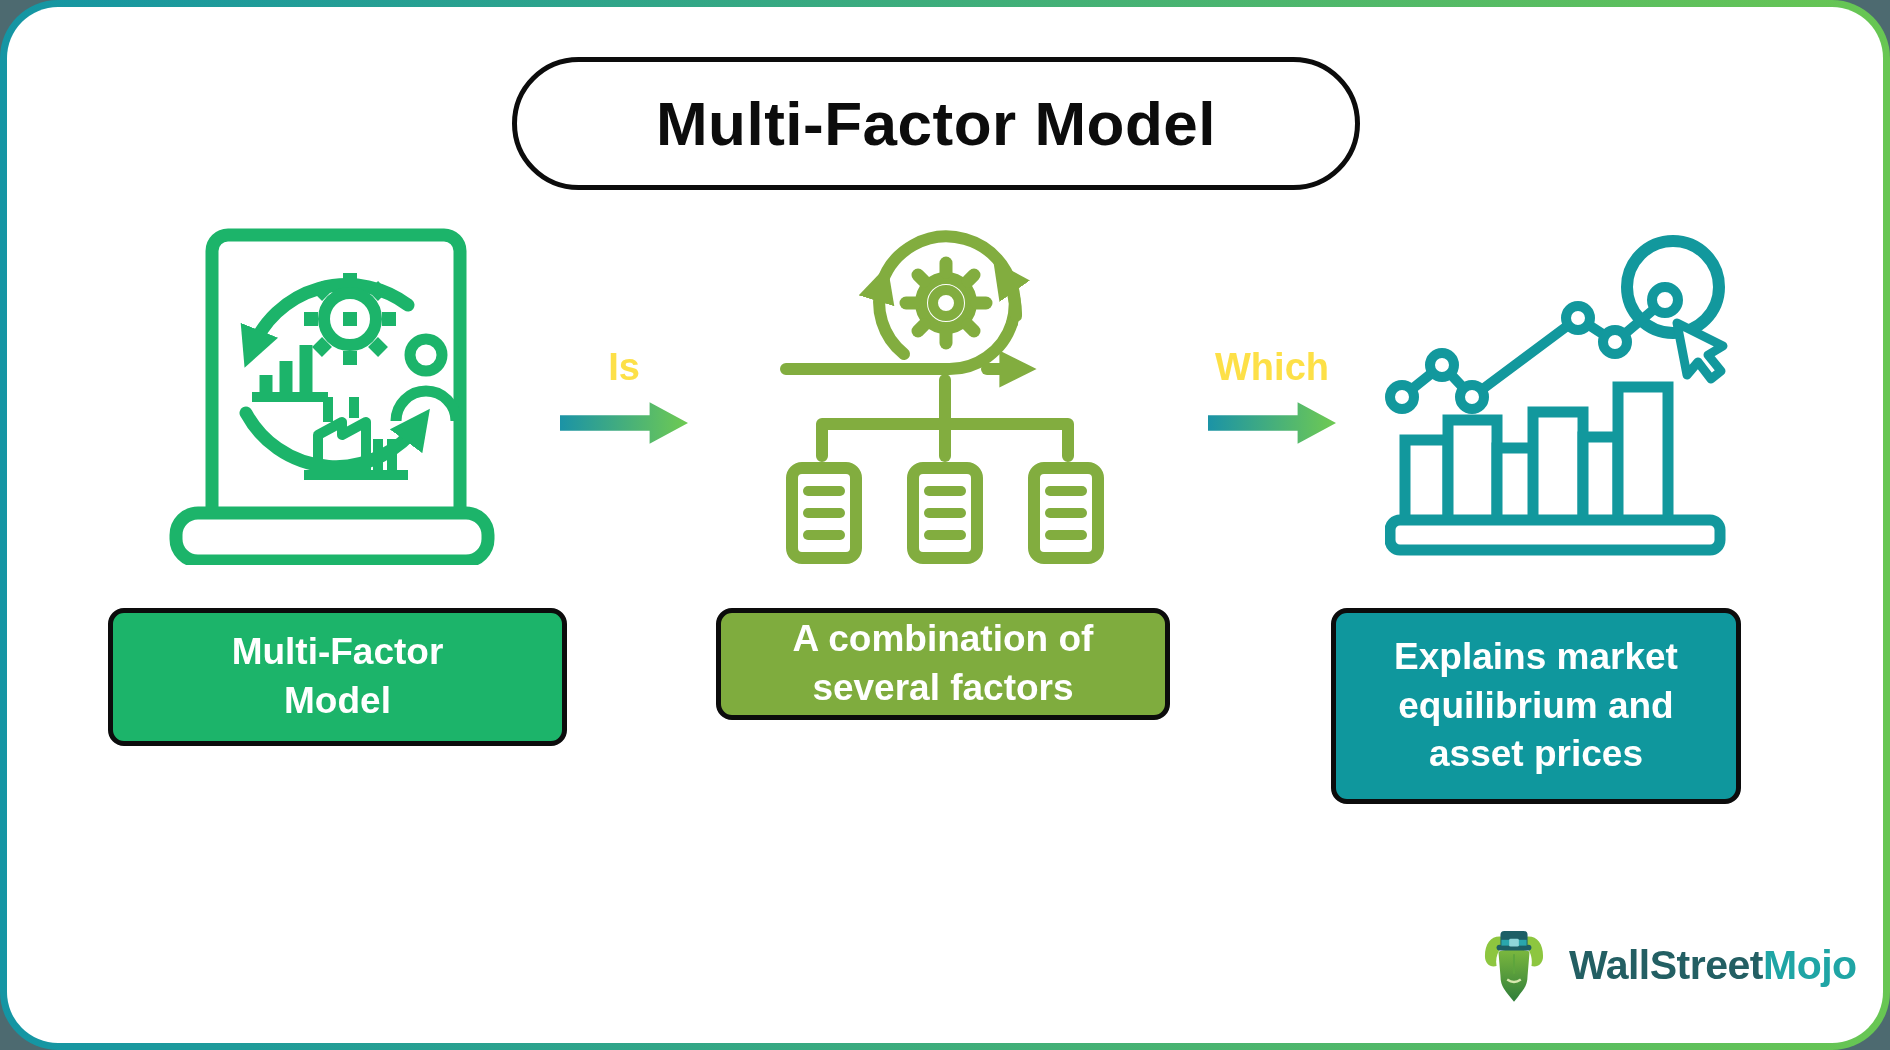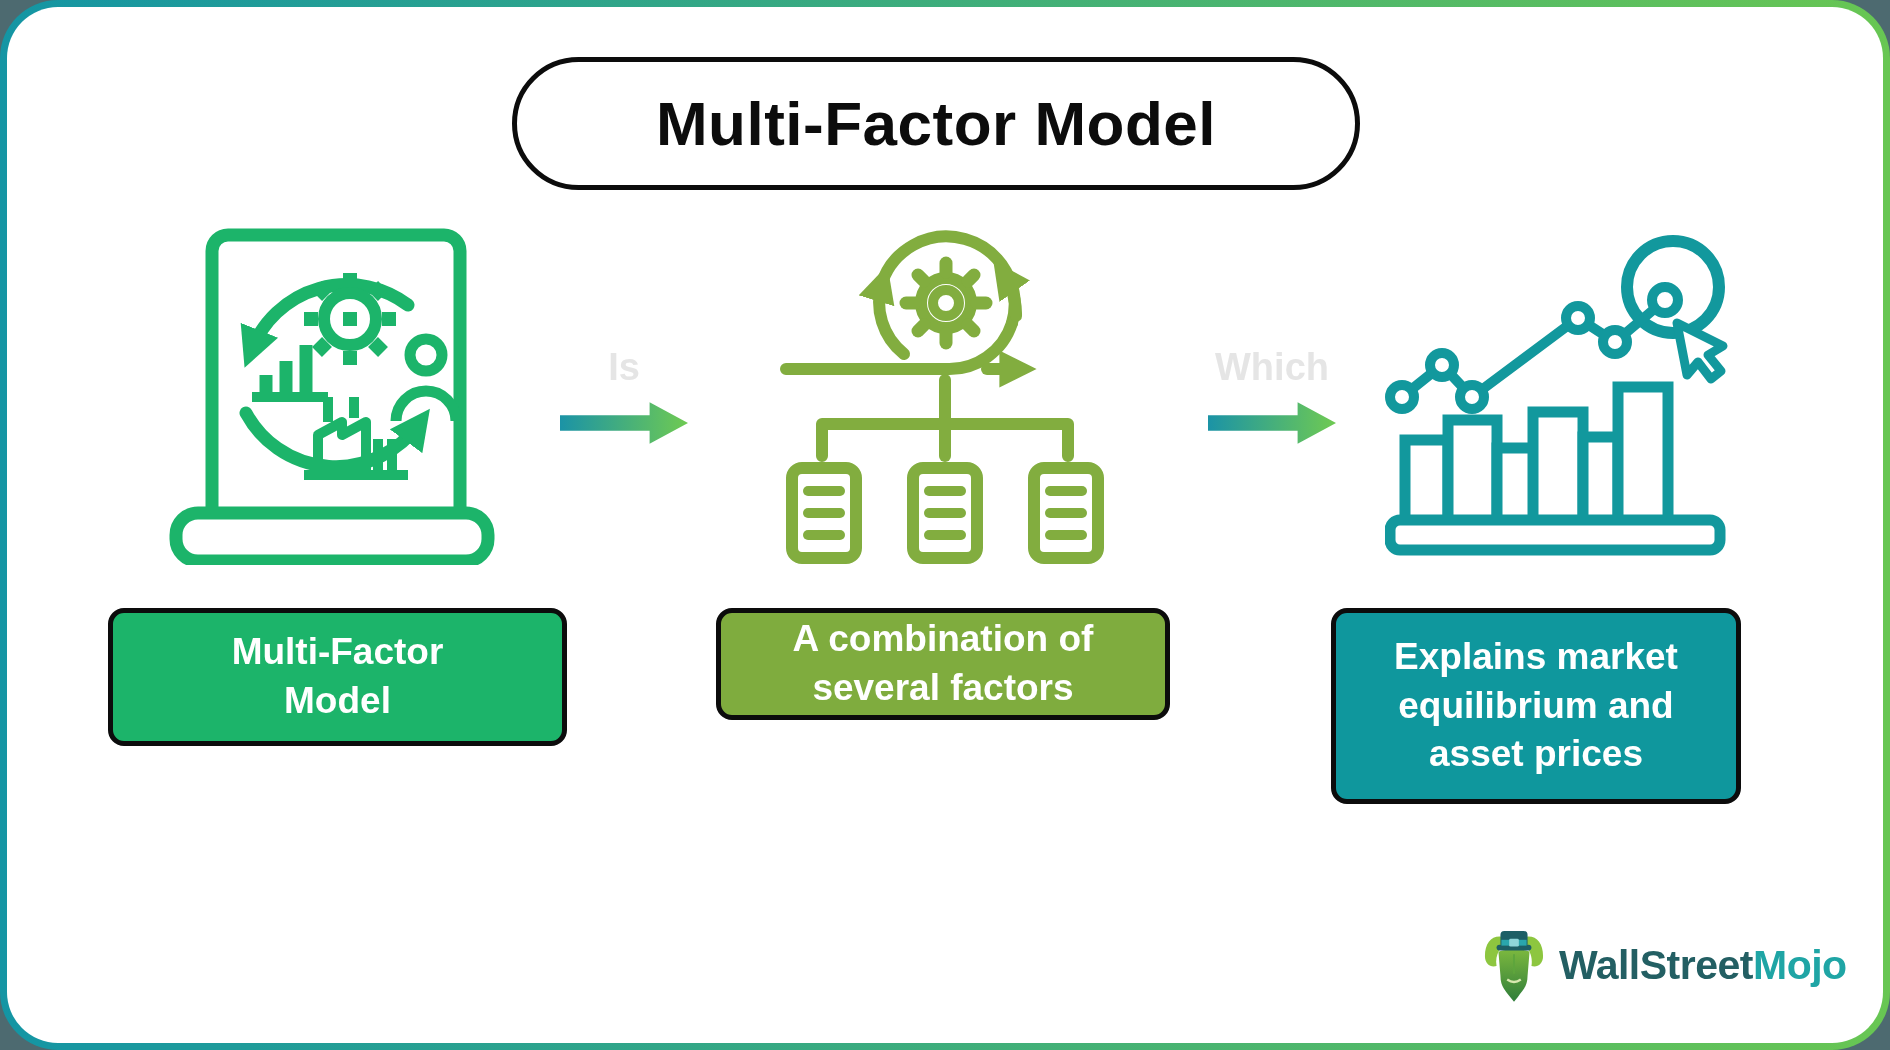--- a/index.html
+++ b/index.html
@@ -25,21 +25,21 @@
   }
   .title-pill span{
     font-size:62px;font-weight:800;color:#0c0c0c;letter-spacing:0.5px;
   }
   .icon{position:absolute;}
   .icon svg{display:block;}
   .connector{
     position:absolute;display:flex;flex-direction:column;
     align-items:center;gap:14px;
   }
-  .connector .lbl{font-size:38px;font-weight:800;color:#e5e5e5;line-height:1;}
+  .connector .lbl{font-size:38px;font-weight:800;color:#fde047;line-height:1;}
   .g-arrow{
     width:128px;height:46px;
     background:linear-gradient(90deg,#1b93a6,#6fca52);
     clip-path:polygon(0 33%,70% 33%,70% 5%,100% 50%,70% 95%,70% 67%,0 67%);
   }
   .node-box{
     position:absolute;
     border:5px solid #0c0c0c;border-radius:16px;
     display:flex;align-items:center;justify-content:center;
     box-sizing:border-box;text-align:center;
@@ -49,21 +49,21 @@
     display:block;
   }
   .box-1{left:108px;top:608px;width:459px;height:138px;}
   .box-1 span{max-width:280px;}
   .box-2{left:716px;top:608px;width:454px;height:112px;}
   .box-2 span{max-width:340px;}
   .box-3{left:1331px;top:608px;width:410px;height:196px;}
   .box-3 span{max-width:330px;}
   .logo{
     position:absolute;left:1483px;top:926px;height:78px;
-    display:flex;align-items:center;gap:14px;
+    display:flex;align-items:center;gap:24px;
   }
   .logo-text{font-size:41px;font-weight:800;letter-spacing:-0.5px;white-space:nowrap;}
   .logo-text .p1{color:#235f63;}
   .logo-text .p2{color:#1fa5a5;}
 </style>
 </head>
 <body>
 
 <div class="panel"></div>
 

